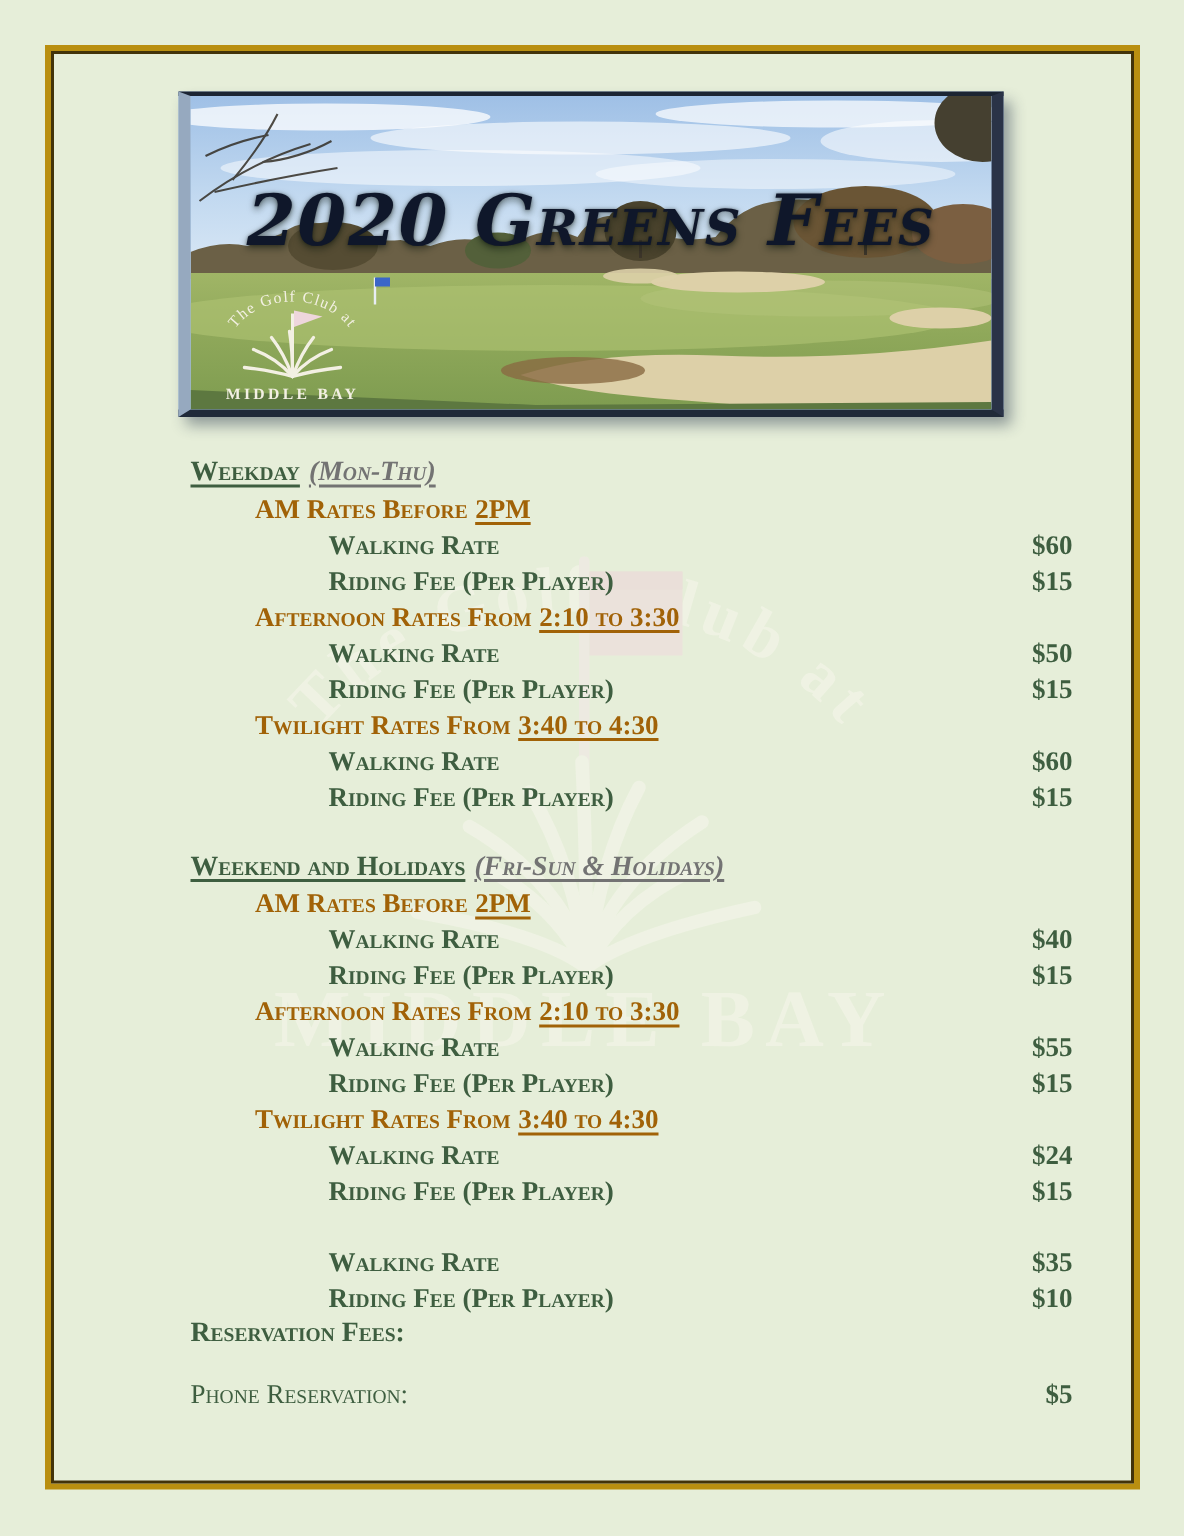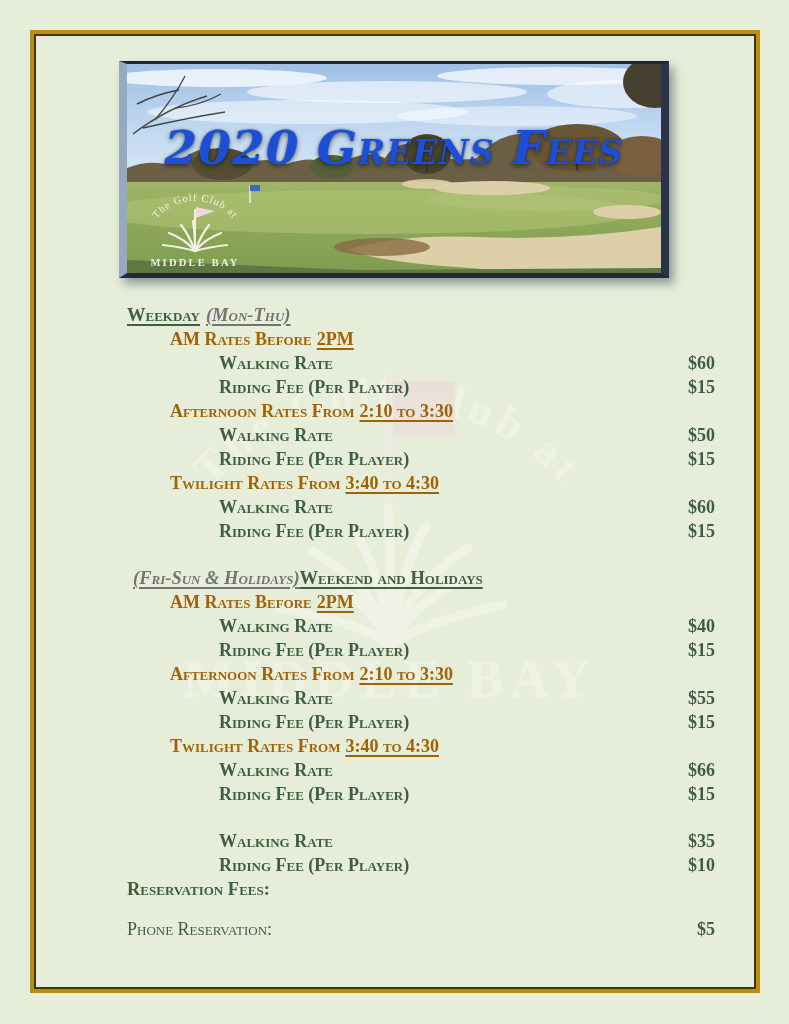--- a/index.html
+++ b/index.html
@@ -15,21 +15,21 @@
   
   .watermark{position:absolute;left:148px;top:293px;z-index:1;opacity:.48;}
   
   .photo-wrap{position:absolute;left:119px;top:61px;z-index:2;}
   .photo{width:534px;height:209px;position:relative;overflow:hidden;
     border-left:8px solid #96a9bf;border-top:3px solid #1c2533;
     border-right:8px solid #2a3347;border-bottom:5px solid #202a39;
     box-shadow:5px 6px 9px rgba(40,55,75,.45);background:#a9c6e6;}
   .photo-title{position:absolute;left:0;right:0;top:60px;text-align:center;
     font-family:"DejaVu Serif",serif;font-style:italic;font-weight:600;
-    font-size:47px;line-height:1;color:#1d4ed8;font-variant:small-caps;
+    font-size:47px;line-height:1;color:#0f172a;font-variant:small-caps;
     letter-spacing:1px;text-shadow:0 2px 5px rgba(15,25,15,.6),0 0 2px rgba(0,0,0,.35);
     z-index:3;}
   .photo-logo{position:absolute;left:6px;bottom:2px;z-index:3;}
   
   .fees{position:absolute;left:94px;top:303px;width:588px;z-index:2;margin-left:33px;}
   .row{display:flex;align-items:baseline;height:24px;line-height:24px;
     font-variant:small-caps;font-weight:bold;font-size:18px;color:#3e5e40;}
   .sec{font-size:18.5px;}
   .note{color:#737373;font-style:italic;margin-left:6px;}
   .sub{margin-left:43px;}
@@ -201,22 +201,22 @@
     <span class="amt">$60</span>
   </div>
   <div class="row item">
     <span class="lbl">Riding Fee (Per Player)</span>
     <span class="amt">$15</span>
   </div>
 
   <div class="gap"></div>
 
   <div class="row sec">
+    <span class="u">Weekend and Holidays</span>
     <span class="u note">(Fri-Sun &amp; Holidays)</span>
-    <span class="u">Weekend and Holidays</span>
   </div>
   <div class="row sub">
     <span>AM Rates Before</span>
     <span class="u">2PM</span>
   </div>
   <div class="row item">
     <span class="lbl">Walking Rate</span>
     <span class="amt">$40</span>
   </div>
   <div class="row item">
@@ -234,21 +234,21 @@
   <div class="row item">
     <span class="lbl">Riding Fee (Per Player)</span>
     <span class="amt">$15</span>
   </div>
   <div class="row sub">
     <span>Twilight Rates From</span>
     <span class="u">3:40 to 4:30</span>
   </div>
   <div class="row item">
     <span class="lbl">Walking Rate</span>
-    <span class="amt">$66</span>
+    <span class="amt">$24</span>
   </div>
   <div class="row item">
     <span class="lbl">Riding Fee (Per Player)</span>
     <span class="amt">$15</span>
   </div>
 
   <div class="gap"></div>
 
   <div class="row item">
     <span class="lbl">Walking Rate</span>

